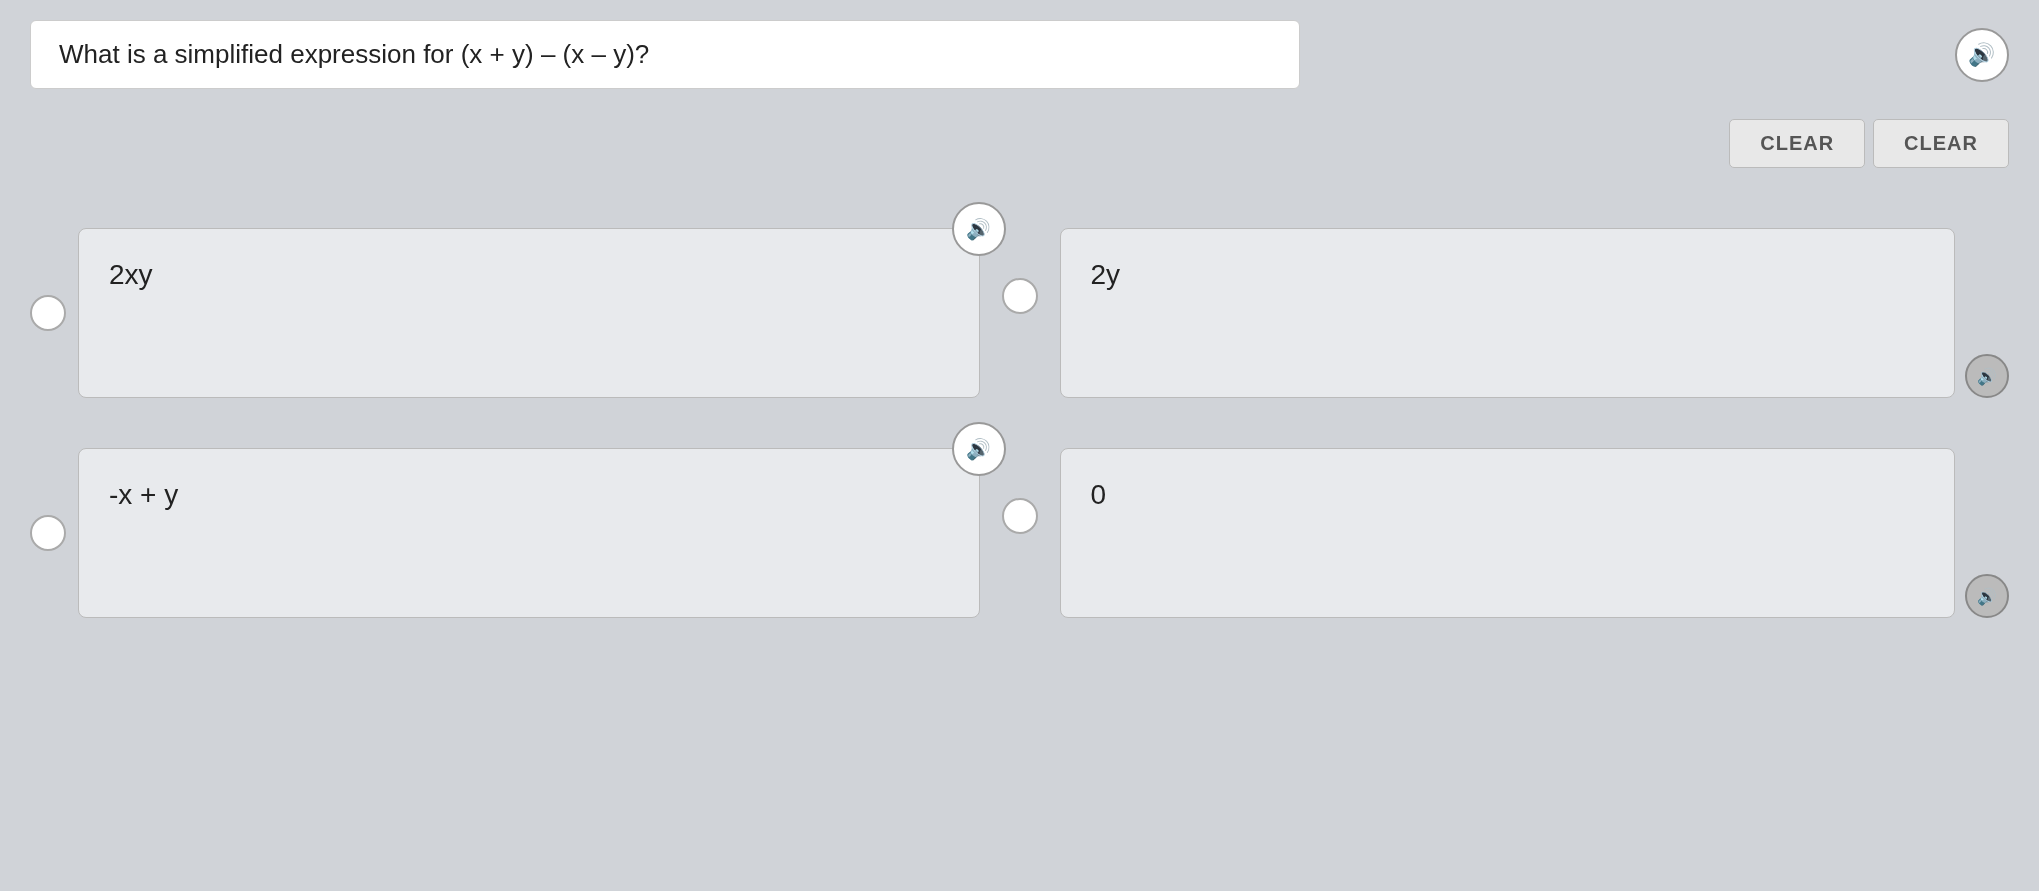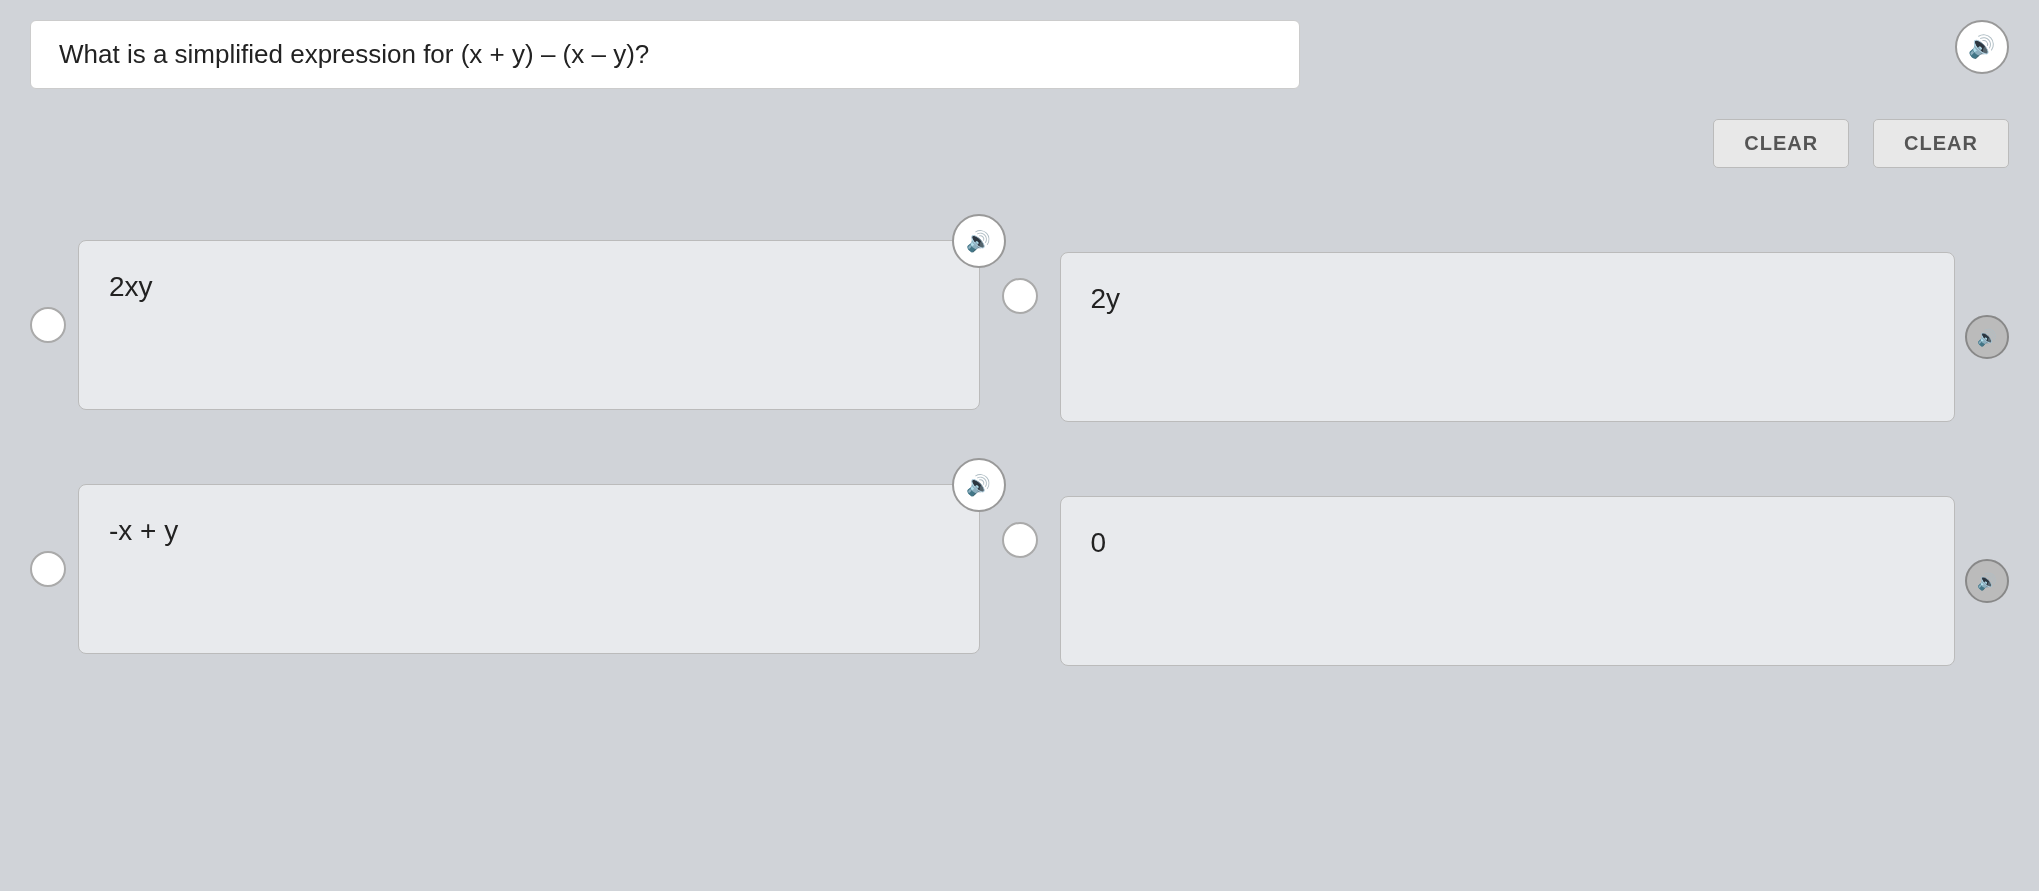--- a/index.html
+++ b/index.html
@@ -17,20 +17,21 @@
       width: 2039px;
       height: 891px;
       background: #d0d3d8;
       position: relative;
       padding: 20px 30px;
     }
 
     
     .question-row {
       display: flex;
+      align-items: center;
       justify-content: space-between;
       margin-bottom: 30px;
       gap: 11px;
     }
 
     .question-box {
       background: white;
       border: 1px solid #ccc;
       border-radius: 6px;
       padding: 18px 28px;
@@ -50,21 +51,21 @@
       justify-content: center;
       cursor: pointer;
       font-size: 22px;
       color: #444;
     }
 
     
     .action-row {
       display: flex;
       justify-content: flex-end;
-      gap: 24px;
+      gap: 8px;
       margin-bottom: 30px;
     }
 
     .action-btn {
       background: #e8e8e8;
       border: 1.5px solid #bbb;
       border-radius: 5px;
       padding: 12px 30px;
       font-size: 20px;
       font-weight: bold;
@@ -131,24 +132,23 @@
       height: 36px;
       border-radius: 50%;
       border: 2px solid #aaa;
       background: white;
       cursor: pointer;
     }
 
     .right-part {
       flex: 1;
       display: flex;
-      align-items: center;
+      align-items: flex-end;
       padding-left: 0;
       position: relative;
-      margin-top: 24px;
     }
 
     .answer-right-card {
       flex: 1;
       background: #e8eaed;
       border: 1.5px solid #bbb;
       border-radius: 8px;
       padding: 30px 30px;
       font-size: 28px;
       color: #222;

